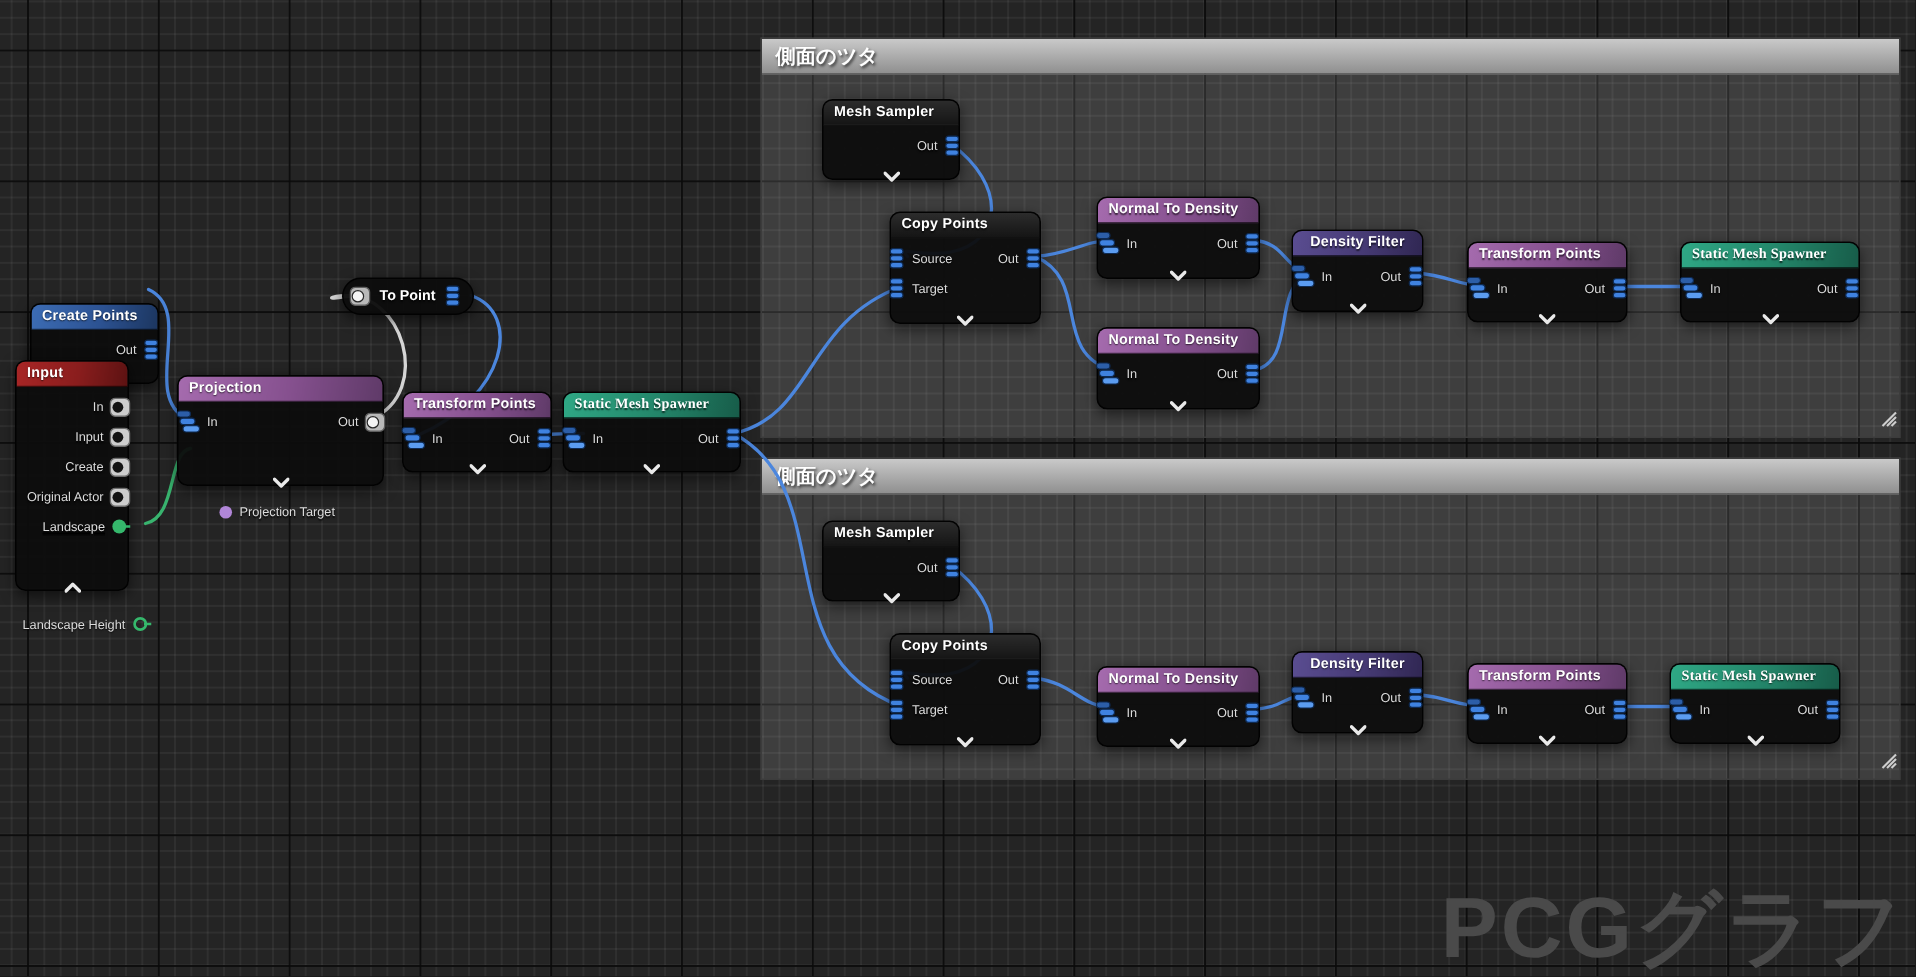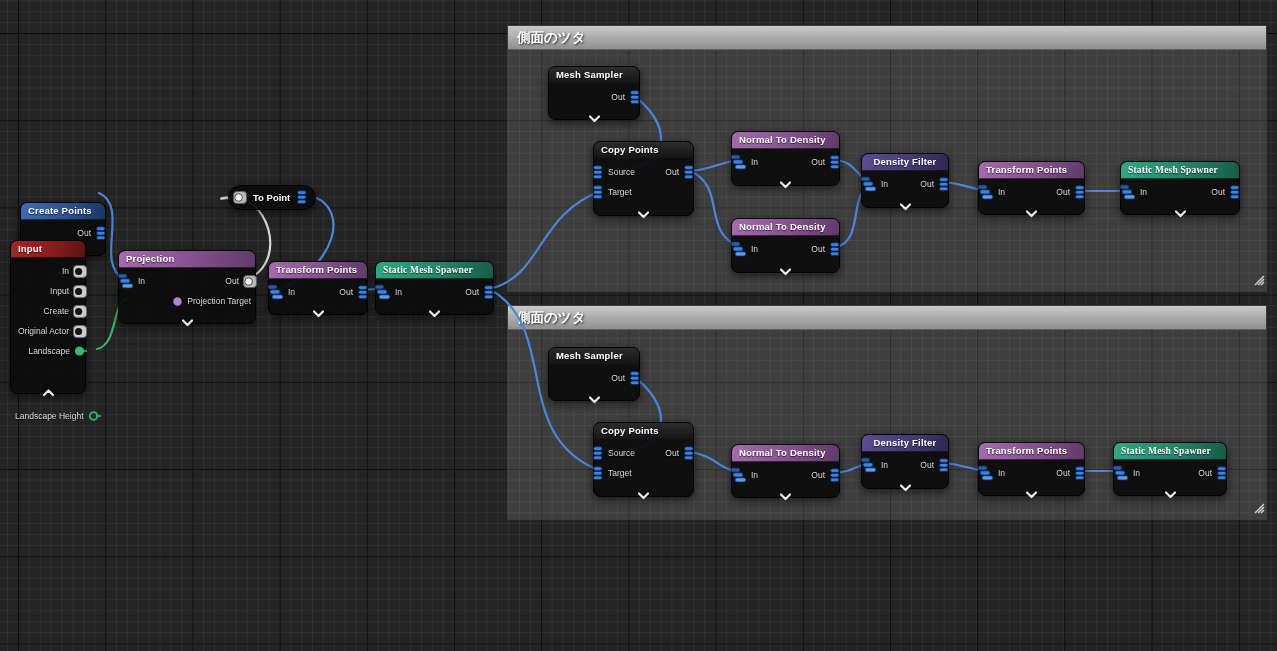--- a/index.html
+++ b/index.html
@@ -42,20 +42,21 @@
   .pin-label{font-size:8.5px;color:#dcdcdc;text-shadow:0 1px 1px rgba(0,0,0,.8);white-space:nowrap;}
   .chev{position:absolute;bottom:1px;left:0;right:0;text-align:center;height:9px;cursor:pointer;}
   .pill{height:25px;border-radius:13px;display:flex;align-items:center;justify-content:flex-start;
     padding:0 4px;background:rgba(13,13,13,0.96);}
   .pill-title{font-size:9.5px;font-weight:bold;color:#fff;text-shadow:0 1px 1px rgba(0,0,0,.65);padding:0 6px;white-space:nowrap;}
 </style>
 </head>
 <body>
 
 <div id="canvas">
+  <div id="watermark">PCGグラフ</div>
   <div id="comments-layer">
       <div class="comment" style="left: 507px; top: 25px; width: 760px; height: 267px;">
         <div class="comment-hdr">側面のツタ</div>
         <div class="resize"><svg width="12" height="12" viewBox="0 0 12 12">
             <g stroke="#cfcfcf" stroke-width="1.4">
               <line x1="2" y1="11" x2="11" y2="2"></line>
               <line x1="5" y1="11" x2="11" y2="5"></line>
               <line x1="8" y1="11" x2="11" y2="8"></line>
             </g>
           </svg></div>
@@ -208,21 +209,21 @@
             <span class="pin pin-right">
               <span class="pin-label">Out</span>
               <span class="pin-icon">
                 <svg width="14" height="13" viewBox="0 0 14 13">
                   <rect x="0.5" y="0.5" width="13" height="12" rx="3.5" fill="#b9b9b9" stroke="#5e5e5e"></rect>
                   <circle cx="5.6" cy="6.5" r="3.8" fill="#f4f4f4" stroke="#2a2a2a" stroke-width="0.8"></circle>
                 </svg>
               </span>
             </span>
           </div>
-          <div class="row" style="justify-content: flex-end;">
+          <div class="row" style="justify-content: center; margin-top: 40px;">
             <span class="pin pin-left">
               <span class="pin-icon">
                 <svg width="11" height="11" viewBox="0 0 11 11">
                   <circle cx="5.5" cy="5.5" r="4.2" fill="#b186d8"></circle>
                 </svg>
               </span>
               <span class="pin-label">Projection Target</span>
             </span>
           </div>
         </div>

